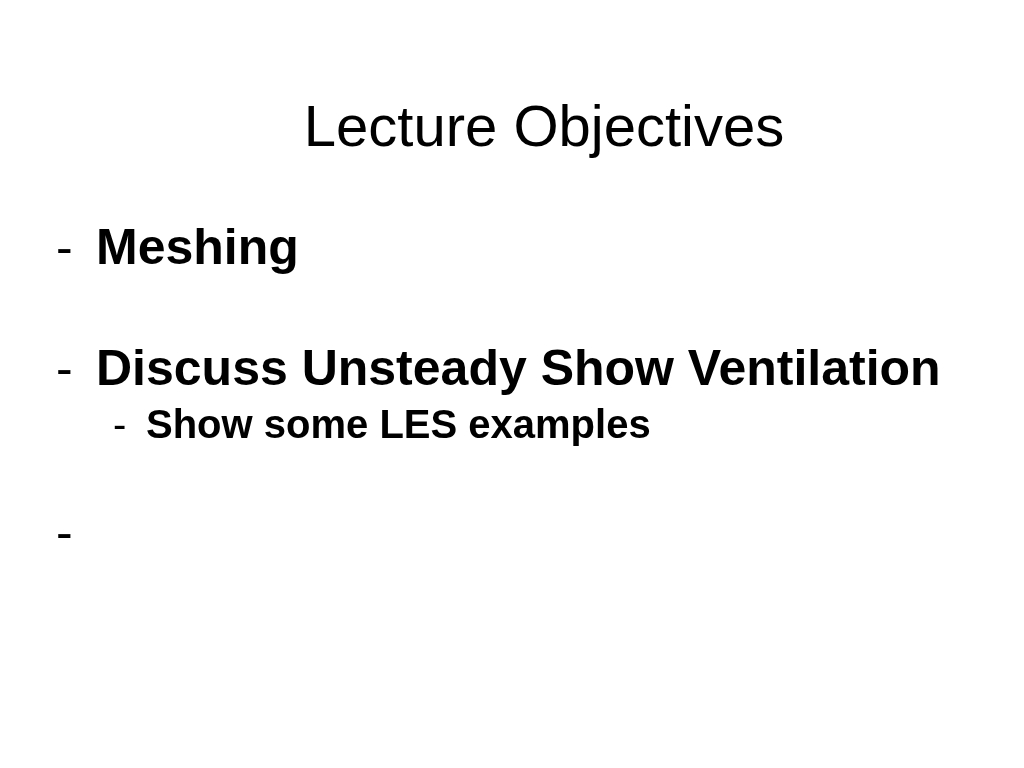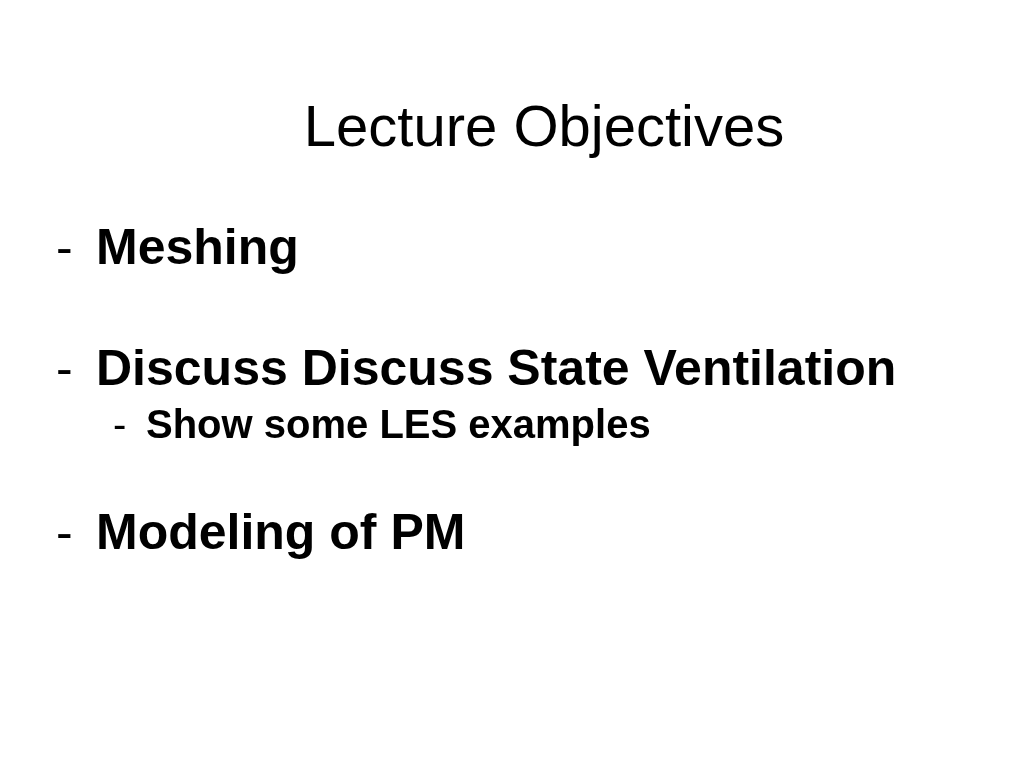--- a/index.html
+++ b/index.html
@@ -100,27 +100,26 @@
 
   <div id="body-list">
 
     <div class="bullet-row level-1" id="row-meshing">
       <span class="bullet-marker">-</span>
       <span class="bullet-text">Meshing</span>
     </div>
 
     <div class="bullet-row level-1" id="row-discuss">
       <span class="bullet-marker">-</span>
-      <span class="bullet-text">Discuss Discuss State Ventilation</span>
+      <span class="bullet-text">Discuss Unsteady Show Ventilation</span>
     </div>
 
     <div class="bullet-row level-2" id="row-show-les">
       <span class="bullet-marker">-</span>
       <span class="bullet-text">Show some LES examples</span>
     </div>
 
     <div class="bullet-row level-1" id="row-modeling">
       <span class="bullet-marker">-</span>
-      <span class="bullet-text">Modeling of PM</span>
     </div>
 
   </div>
 </div>
 
 </body></html>

